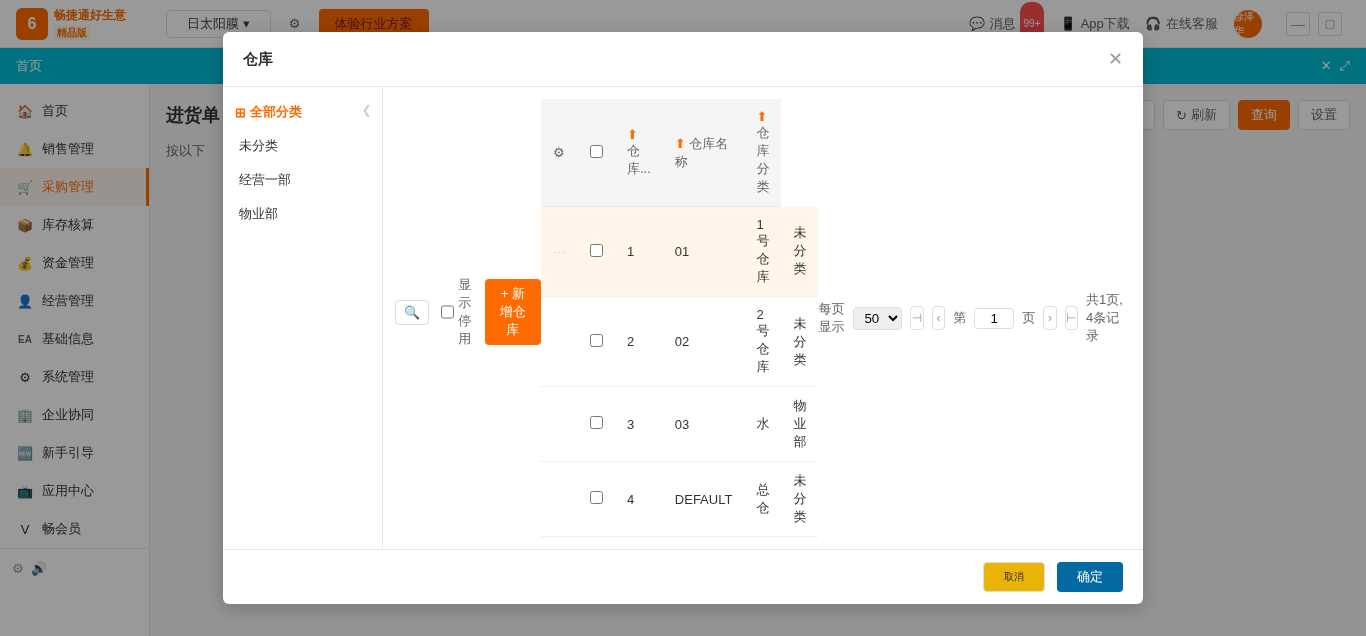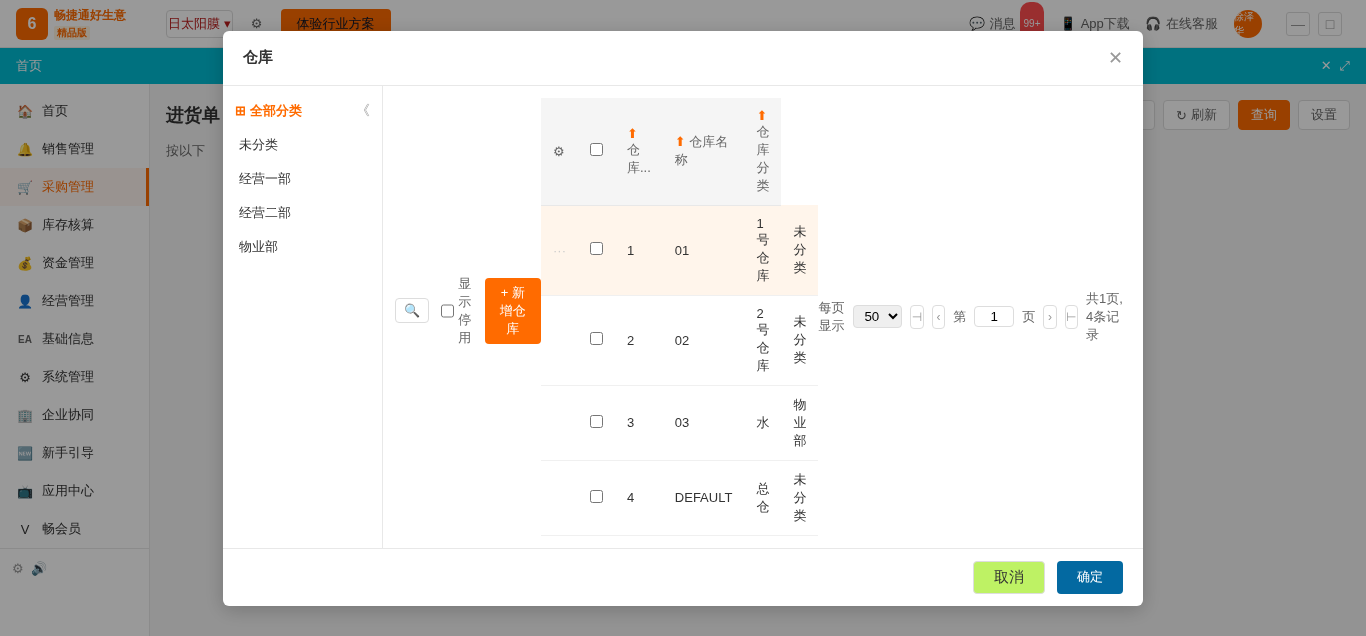--- a/index.html
+++ b/index.html
@@ -3,23 +3,23 @@
   <meta charset="utf-8">
   <style>
     * { box-sizing: border-box; margin: 0; padding: 0; }
     body { font-family: 'Microsoft YaHei', Arial, sans-serif; font-size: 13px; background: #f0f2f5; overflow: hidden; width: 1366px; height: 636px; }
 
     
     .topbar { height: 48px; background: #fff; display: flex; align-items: center; padding: 0 16px; border-bottom: 1px solid #e8e8e8; position: relative; z-index: 10; }
     .topbar-logo { width: 150px; display: flex; align-items: center; gap: 6px; }
     .logo-icon { width: 32px; height: 32px; background: #ff6b00; border-radius: 6px; display: flex; align-items: center; justify-content: center; color: #fff; font-size: 16px; font-weight: bold; }
     .topbar-center { display: flex; align-items: center; gap: 8px; flex: 1; }
-    .store-selector { display: flex; align-items: center; gap: 4px; padding: 4px 1px; border: 1px solid #ddd; border-radius: 4px; cursor: pointer; color: #b91c1c; font-size: 13px; }
+    .store-selector { display: flex; align-items: center; gap: 4px; padding: 4px 20px; border: 1px solid #ddd; border-radius: 4px; cursor: pointer; color: #404040; font-size: 13px; }
     .settings-icon-btn { width: 32px; height: 32px; display: flex; align-items: center; justify-content: center; cursor: pointer; color: #666; }
-    .trial-btn { background: #ff6b00; color: #0f172a; border: none; padding: 6px 16px; border-radius: 4px; cursor: pointer; font-size: 13px; }
+    .trial-btn { background: #ff6b00; color: #7f1d1d; border: none; padding: 6px 16px; border-radius: 4px; cursor: pointer; font-size: 13px; }
     .topbar-right { display: flex; align-items: center; gap: 16px; margin-left: auto; }
     .top-icon-group { display: flex; align-items: center; gap: 4px; color: #666; font-size: 13px; cursor: pointer; }
     .badge { background: #ff4d4f; color: #fff; border-radius: 10px; padding: 16px 4px; font-size: 10px; }
     .avatar { width: 28px; height: 28px; background: #ff6b00; border-radius: 50%; display: flex; align-items: center; justify-content: flex-start; color: #fff; font-size: 11px; }
 
     
     .main-layout { display: flex; height: calc(636px - 84px); }
 
     
     .sidebar { width: 150px; background: #fff; border-right: 1px solid #e8e8e8; padding: 8px 0; overflow-y: auto; flex-shrink: 0; }
@@ -67,21 +67,21 @@
     .sort-icon { color: #ff6b00; }
 
     
     .pagination { display: flex; align-items: center; justify-content: center; gap: 8px; margin-top: 0; font-size: 13px; color: #666; }
     .page-select { border: 1px solid #ddd; border-radius: 4px; padding: 2px 6px; }
     .page-nav-btn { width: 24px; height: 24px; border: 1px solid #ddd; background: #fff; border-radius: 4px; cursor: pointer; display: flex; align-items: center; justify-content: center; color: #999; font-size: 12px; }
     .page-input { width: 40px; border: 1px solid #ddd; border-radius: 4px; padding: 2px 4px; text-align: center; }
 
     
     .modal-footer { padding: 12px 20px; border-top: 1px solid #e8e8e8; display: flex; justify-content: flex-end; gap: 12px; }
-    .cancel-btn { background: #bef264; border: 1px solid #ddd; padding: 6px 20px; border-radius: 4px; cursor: pointer; color: #333; font-size: 15px; }
+    .cancel-btn { background: #eab308; border: 1px solid #ddd; padding: 6px 20px; border-radius: 4px; cursor: pointer; color: #333; font-size: 10px; }
     .confirm-btn { background: #0369a1; color: #fff; border: none; padding: 6px 20px; border-radius: 4px; cursor: pointer; font-size: 13px; }
 
     
     .win-controls { display: flex; gap: 8px; padding: 0 8px; }
     .win-btn { width: 24px; height: 24px; border: 1px solid #ddd; background: #fff; border-radius: 3px; cursor: pointer; display: flex; align-items: center; justify-content: center; color: #999; font-size: 14px; }
 
     
     .page-title-row { display: flex; align-items: center; justify-content: space-between; margin-bottom: 12px; }
     .page-title { font-size: 18px; font-weight: bold; color: #333; }
     .page-actions { display: flex; gap: 8px; }
@@ -244,21 +244,20 @@
       <div class="category-panel">
         <div class="category-header">
           <div class="category-title">
             <span style="color:#ff6b00;">⊞</span>
             <span>全部分类</span>
           </div>
           <span class="collapse-btn">《</span>
         </div>
         <div class="category-item">未分类</div>
         <div class="category-item">经营一部</div>
-        <div class="category-item">经营二部</div>
         <div class="category-item">物业部</div>
       </div>
 
       <div class="table-panel">
         <div class="toolbar">
           <div class="search-input-wrap">
             <input type="text" placeholder="请输入关键字" style="">
             <span class="search-icon">🔍</span>
           </div>
           <label class="show-disabled">

